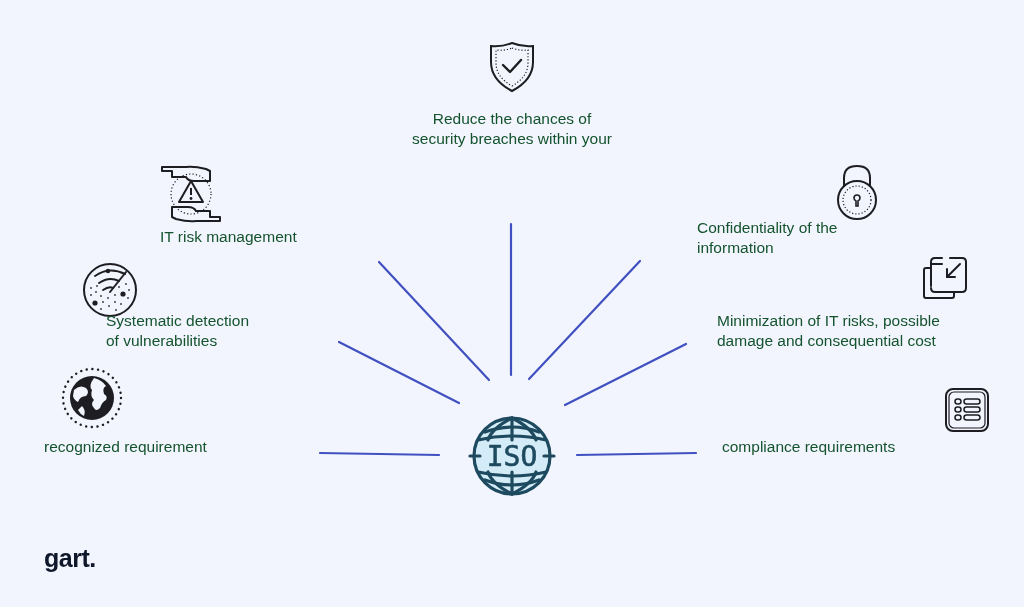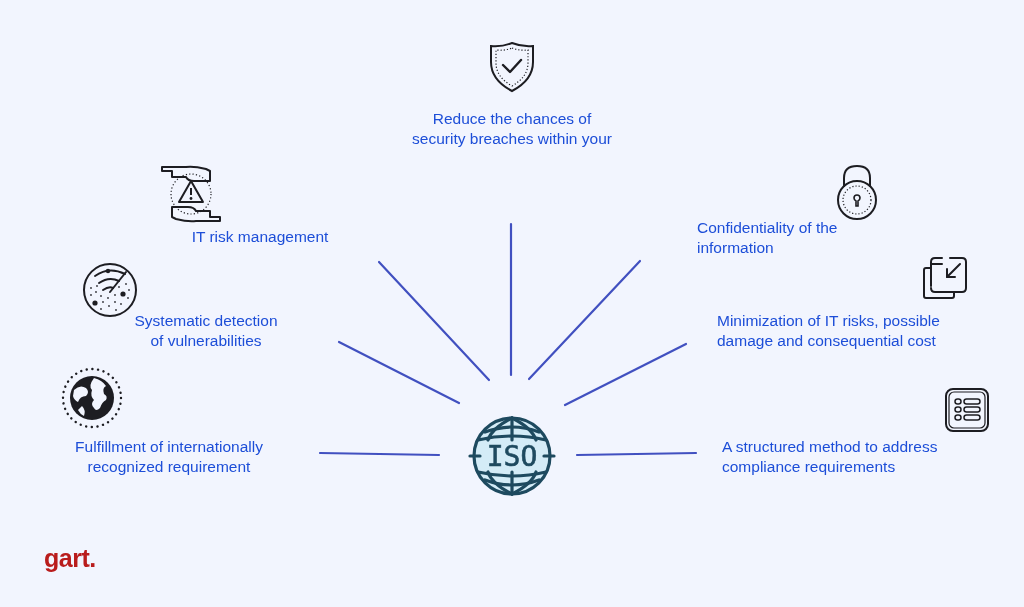--- a/index.html
+++ b/index.html
@@ -4,31 +4,31 @@
 <style>
   html, body { margin:0; padding:0; }
   body {
     width:1024px; height:607px; position:relative; overflow:hidden;
     background:#f2f5fe;
     font-family:"Liberation Sans", "DejaVu Sans", sans-serif;
     color:#1d1d22;
   }
   .lines { position:absolute; left:0; top:0; width:1024px; height:607px; }
   .label {
-    position:absolute; font-size:15.5px; line-height:20px; color:#1d4ed8;
+    position:absolute; font-size:15.5px; line-height:20px; color:#14532d;
     white-space:nowrap;
   }
   .label span { display:block; }
   .center { text-align:center; }
-  .right { text-align:center; }
+  .right { text-align:left; }
   .left { text-align:left; }
   .icon { position:absolute; }
   .logo {
     position:absolute; left:44px; top:544px; font-size:25px; font-weight:bold;
-    letter-spacing:-0.5px; color:#b91c1c;
+    letter-spacing:-0.5px; color:#0f172a;
   }
 </style>
 </head>
 <body>
 
 <svg class="lines" viewBox="0 0 1024 607">
   <g stroke="#4150c0" stroke-width="2.2" stroke-linecap="round">
     <line x1="511" y1="224" x2="511" y2="375"></line>
     <line x1="379" y1="262" x2="489" y2="380"></line>
     <line x1="640" y1="261" x2="529" y2="379"></line>
@@ -149,34 +149,32 @@
 </div>
 
 <svg class="icon" style="left:60px;top:366px;" width="64" height="64" viewBox="0 0 64 64">
   <circle cx="32" cy="32" r="29" fill="none" stroke="#1d1d22" stroke-width="2.4" stroke-dasharray="0.1 5.6" stroke-linecap="round"></circle>
   <circle cx="32" cy="32" r="22" fill="#1d1d22"></circle>
   <path d="M14 24 Q20 18 26 22 Q30 26 26 30 Q20 30 18 36 Q14 34 13 30 Z" fill="#f2f5fe"></path>
   <path d="M34 12 Q42 14 46 20 Q42 22 44 28 Q48 30 46 34 Q42 36 40 42 Q36 46 34 42 Q30 38 34 34 Q30 30 32 24 Q28 20 34 12 Z" fill="#f2f5fe"></path>
   <path d="M22 40 Q26 44 24 50 Q20 48 18 44 Z" fill="#f2f5fe"></path>
 </svg>
 <div class="label right" style="left:44px;top:437px;width:250px;">
-  <span>Fulfillment of internationally</span>
   <span>recognized requirement</span>
 </div>
 
 <svg class="icon" style="left:944px;top:387px;" width="46" height="46" viewBox="0 0 46 46">
   <g fill="none" stroke="#1d1d22" stroke-width="2">
     <rect x="2" y="2" width="42" height="42" rx="7"></rect>
     <rect x="5" y="5" width="36" height="36" rx="5" stroke-width="1.2"></rect>
     <rect x="11" y="12" width="6" height="5" rx="2.5" stroke-width="1.5"></rect>
     <rect x="20" y="12" width="16" height="5" rx="2.5" stroke-width="1.5"></rect>
     <rect x="11" y="20" width="6" height="5" rx="2.5" stroke-width="1.5"></rect>
     <rect x="20" y="20" width="16" height="5" rx="2.5" stroke-width="1.5"></rect>
     <rect x="11" y="28" width="6" height="5" rx="2.5" stroke-width="1.5"></rect>
     <rect x="20" y="28" width="16" height="5" rx="2.5" stroke-width="1.5"></rect>
   </g>
 </svg>
 <div class="label left" style="left:722px;top:437px;width:260px;">
-  <span>A structured method to address</span>
   <span>compliance requirements</span>
 </div>
 
 <div class="logo">gart.</div>
 
 </body></html>

